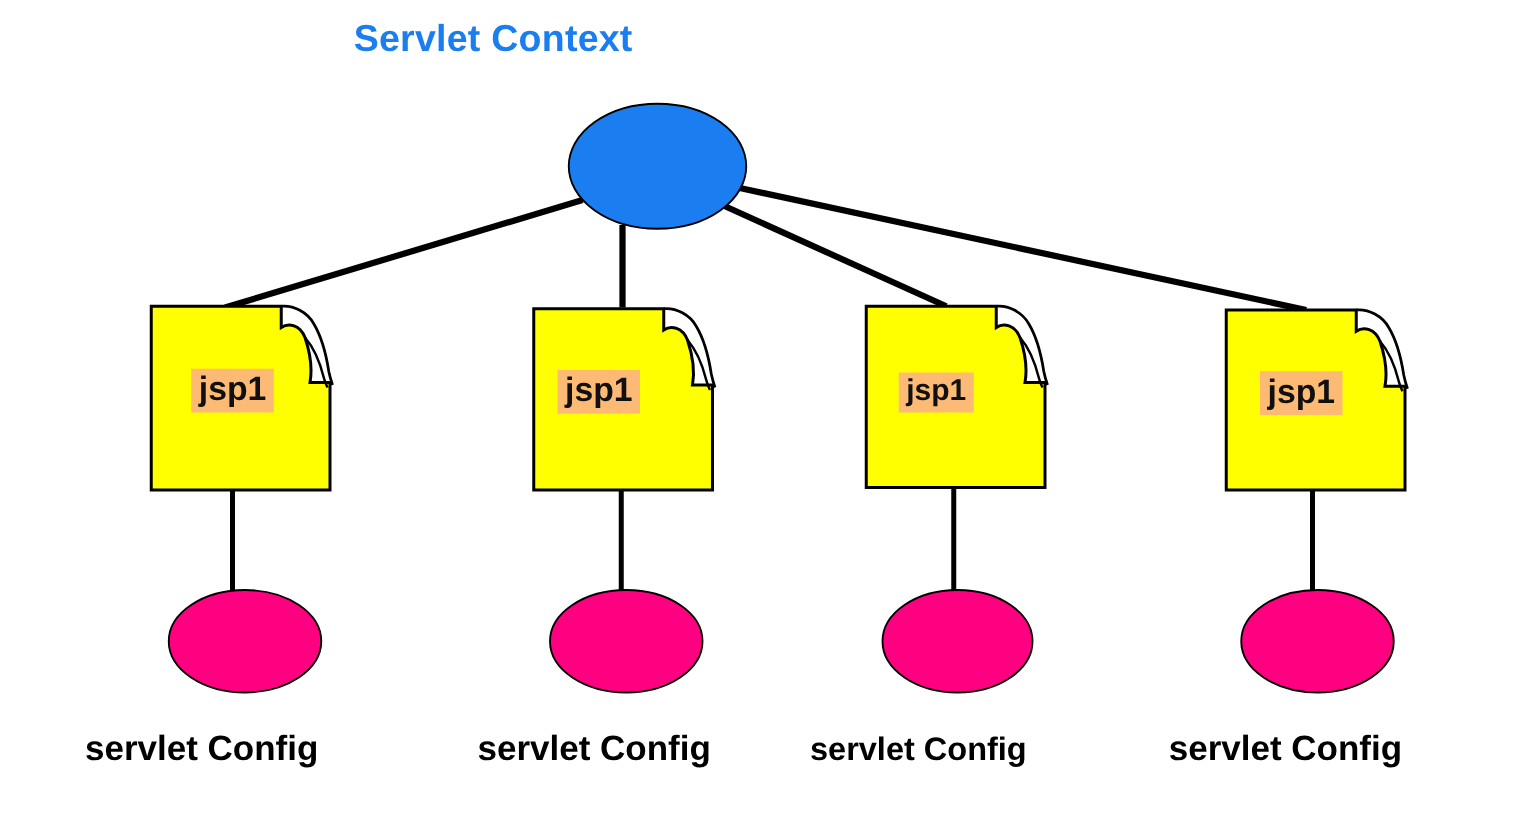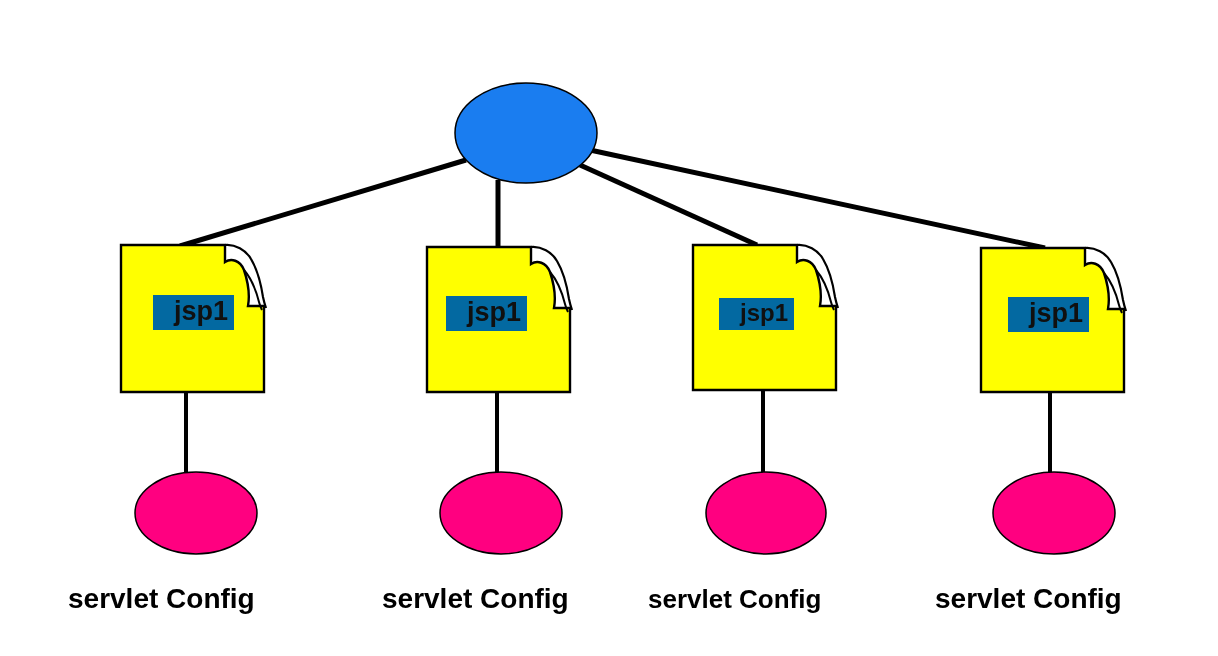--- a/index.html
+++ b/index.html
@@ -40,26 +40,26 @@
     position: absolute;
     font-family: "Liberation Sans", sans-serif;
     font-size: 28px;
     font-weight: bold;
     color: #000000;
     white-space: nowrap;
     text-align: left;
   }
   .doc-label {
     position: absolute;
-    background: #0369a1;
+    background: #fdba74;
     font-family: "Liberation Sans", sans-serif;
     font-weight: bold;
     color: #101010;
     line-height: 1;
-    padding: 3px 6px 5px 21px;
+    padding: 3px 6px 5px 6px;
     white-space: nowrap;
     z-index: 5;
   }
   .doc-shape, .ellipse-shape {
     position: absolute;
   }
 </style>
 </head>
 <body>
 
@@ -73,20 +73,21 @@
       <line x1="590" y1="150" x2="1045" y2="248"></line>
     </g>
     <g stroke="#000000" stroke-width="4" stroke-linecap="butt">
       <line x1="186" y1="392" x2="186" y2="474"></line>
       <line x1="497" y1="392" x2="497" y2="474"></line>
       <line x1="763" y1="390" x2="763" y2="474"></line>
       <line x1="1050" y1="392" x2="1050" y2="474"></line>
     </g>
   </svg>
 
+  <div class="diagram-title">Servlet Context</div>
 
   <svg class="ellipse-shape" style="left:450px; top:78px; width:152px; height:110px;" viewBox="0 0 152 110">
     <ellipse cx="76" cy="55" rx="71" ry="50" fill="#1a7df0" stroke="#000000" stroke-width="1.5"></ellipse>
   </svg>
 
   <svg class="doc-shape" style="left:118px; top:240px; width:160px; height:158px;" viewBox="0 0 160 158">
     <path d="M3,5 L107,5 L107,22 C113,18 122,20 126,30 C130,42 132,55 130,66
              L146,66 L146,152 L3,152 Z" fill="#ffff00" stroke="#000000" stroke-width="2.4"></path>
     <path d="M107,5 C117,4 128,10 133,19 C139,29 143,44 145,57
              C146,62 147,65 148,68" fill="none" stroke="#000000" stroke-width="2.2"></path>

